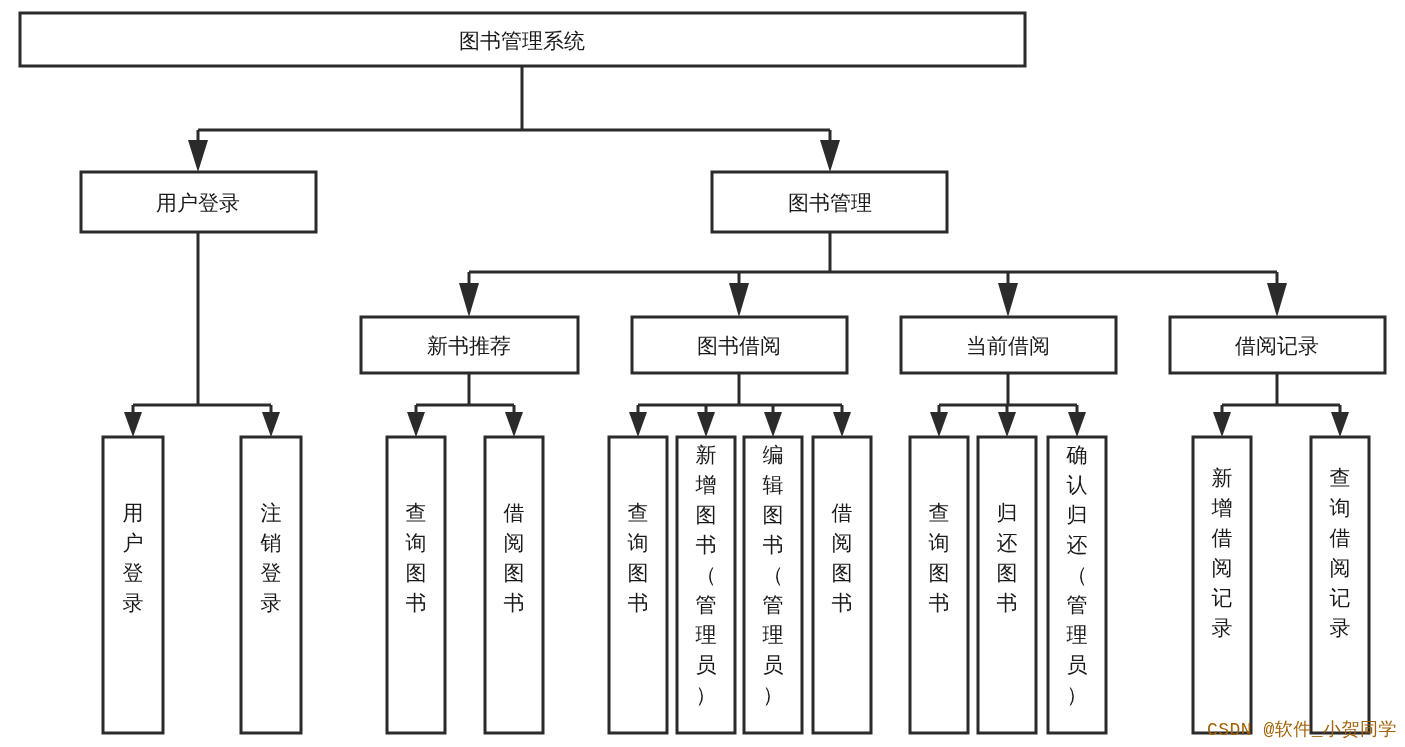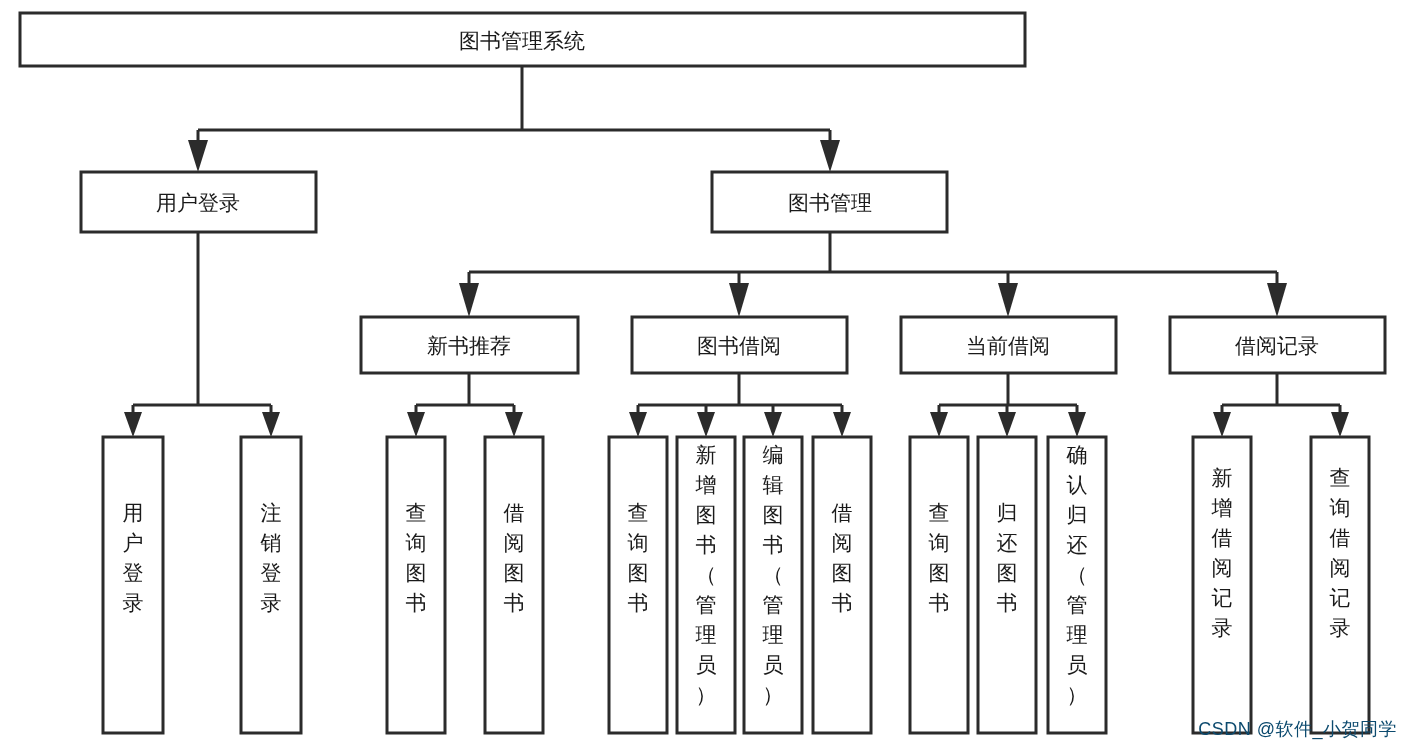--- a/index.html
+++ b/index.html
@@ -52,23 +52,23 @@
     stroke-linecap: butt;
   }
   .arrow-head {
     fill: #2b2b2b;
     stroke: none;
   }
   .watermark {
     position: absolute;
     right: 8px;
     bottom: 6px;
-    font-family: Liberation Sans, sans-serif;
+    font-family: Liberation Mono, monospace;
     font-size: 18px;
-    color: #0c4a6e;
+    color: #a16207;
     white-space: nowrap;
     letter-spacing: 0.5px;
     user-select: none;
   }
 </style>
 </head>
 <body>
 
 <div id="diagram-root">
 

